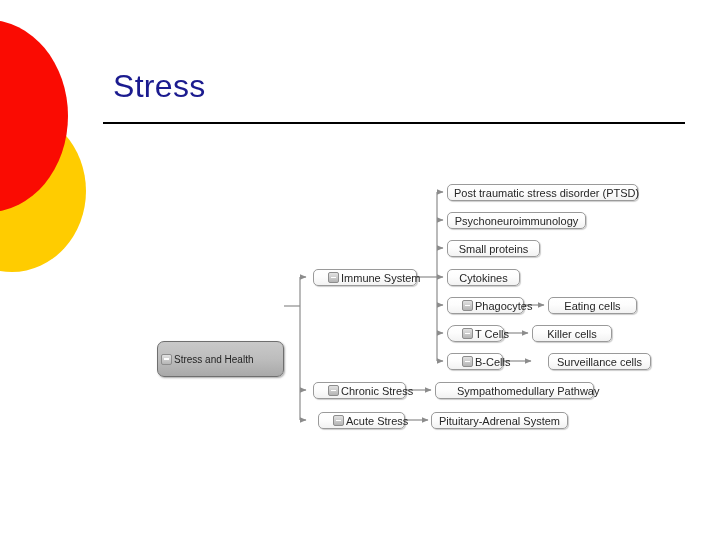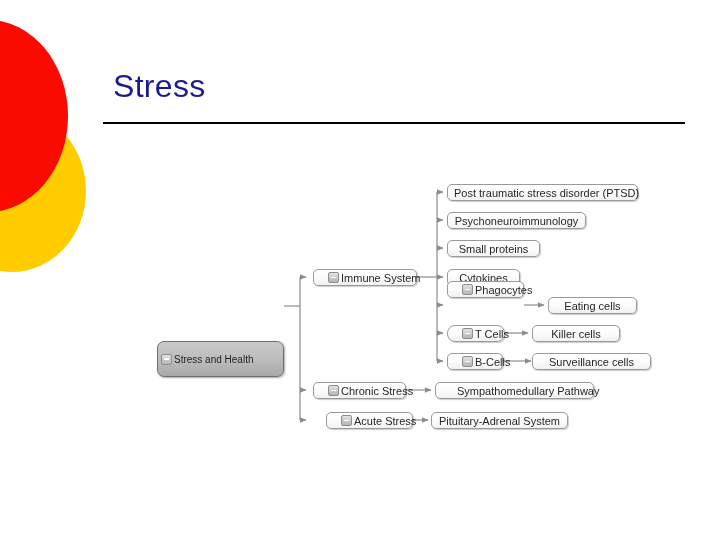--- a/index.html
+++ b/index.html
@@ -190,65 +190,65 @@
     <div class="node level2" style="left:313px; top:269px; width:104px;">
       <span class="collapse-icon"></span>
       <span class="node-label">Immune System</span>
     </div>
 
     <div class="node level2" style="left:313px; top:382px; width:93px;">
       <span class="collapse-icon"></span>
       <span class="node-label">Chronic Stress</span>
     </div>
 
-    <div class="node level2" style="left:326px; top:412px; width:87px;">
+    <div class="node level2" style="left:318px; top:412px; width:87px;">
       <span class="collapse-icon"></span>
       <span class="node-label">Acute Stress</span>
     </div>
 
     <div class="node leaf" style="left:447px; top:184px; width:191px;">
       <span class="node-label">Post traumatic stress disorder (PTSD)</span>
     </div>
 
     <div class="node leaf" style="left:447px; top:212px; width:139px;">
       <span class="node-label">Psychoneuroimmunology</span>
     </div>
 
     <div class="node leaf" style="left:447px; top:240px; width:93px;">
       <span class="node-label">Small proteins</span>
     </div>
 
     <div class="node leaf" style="left:447px; top:269px; width:73px;">
       <span class="node-label">Cytokines</span>
     </div>
 
-    <div class="node level2" style="left:447px; top:281px; width:77px;">
+    <div class="node level2" style="left:447px; top:297px; width:77px;">
       <span class="collapse-icon"></span>
       <span class="node-label">Phagocytes</span>
     </div>
 
     <div class="node level2" style="left:447px; top:325px; width:58px;border-radius:8px;">
       <span class="collapse-icon"></span>
       <span class="node-label">T Cells</span>
     </div>
 
     <div class="node level2" style="left:447px; top:353px; width:56px;">
       <span class="collapse-icon"></span>
       <span class="node-label">B-Cells</span>
     </div>
 
     <div class="node leaf" style="left:548px; top:297px; width:89px;">
       <span class="node-label">Eating cells</span>
     </div>
 
-    <div class="node leaf" style="left:532px; top:325px; width:88px;">
+    <div class="node leaf" style="left:532px; top:325px; width:80px;">
       <span class="node-label">Killer cells</span>
     </div>
 
-    <div class="node leaf" style="left:532px; top:353px; width:119px;">
+    <div class="node leaf" style="left:548px; top:353px; width:103px;">
       <span class="node-label">Surveillance cells</span>
     </div>
 
     <div class="node leaf" style="left:435px; top:382px; width:159px;padding-left:21px;">
       <span class="node-label">Sympathomedullary Pathway</span>
     </div>
 
     <div class="node leaf" style="left:431px; top:412px; width:137px;">
       <span class="node-label">Pituitary-Adrenal System</span>
     </div>

